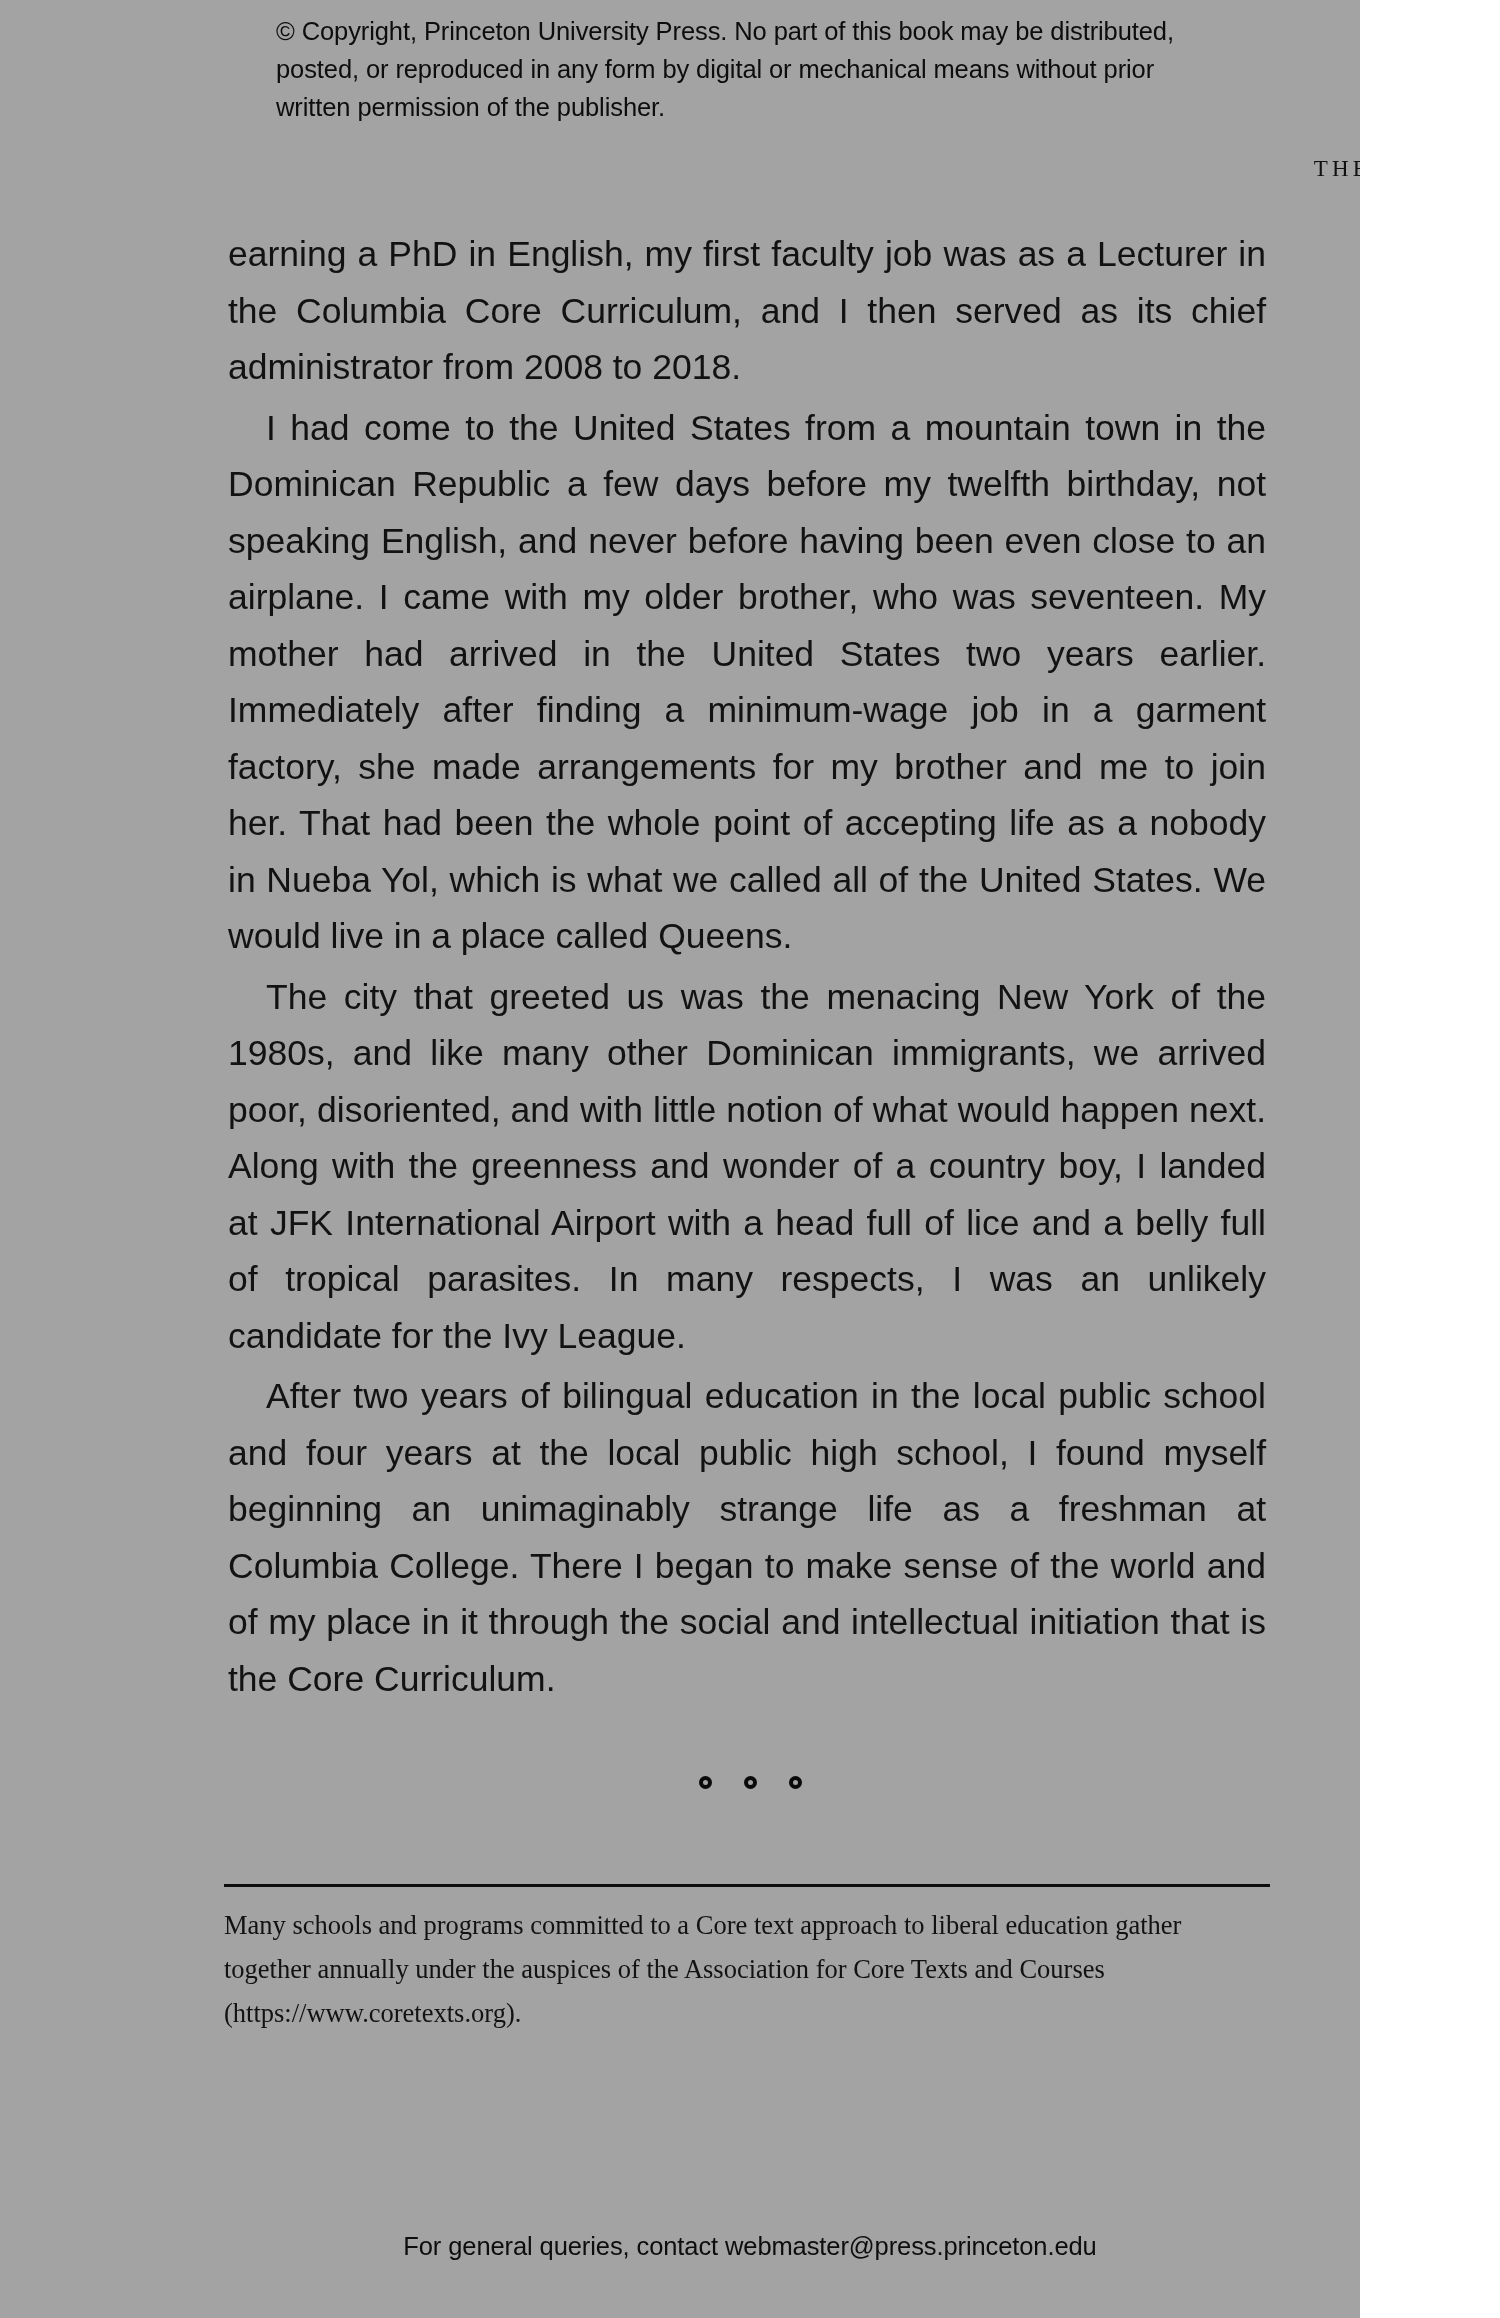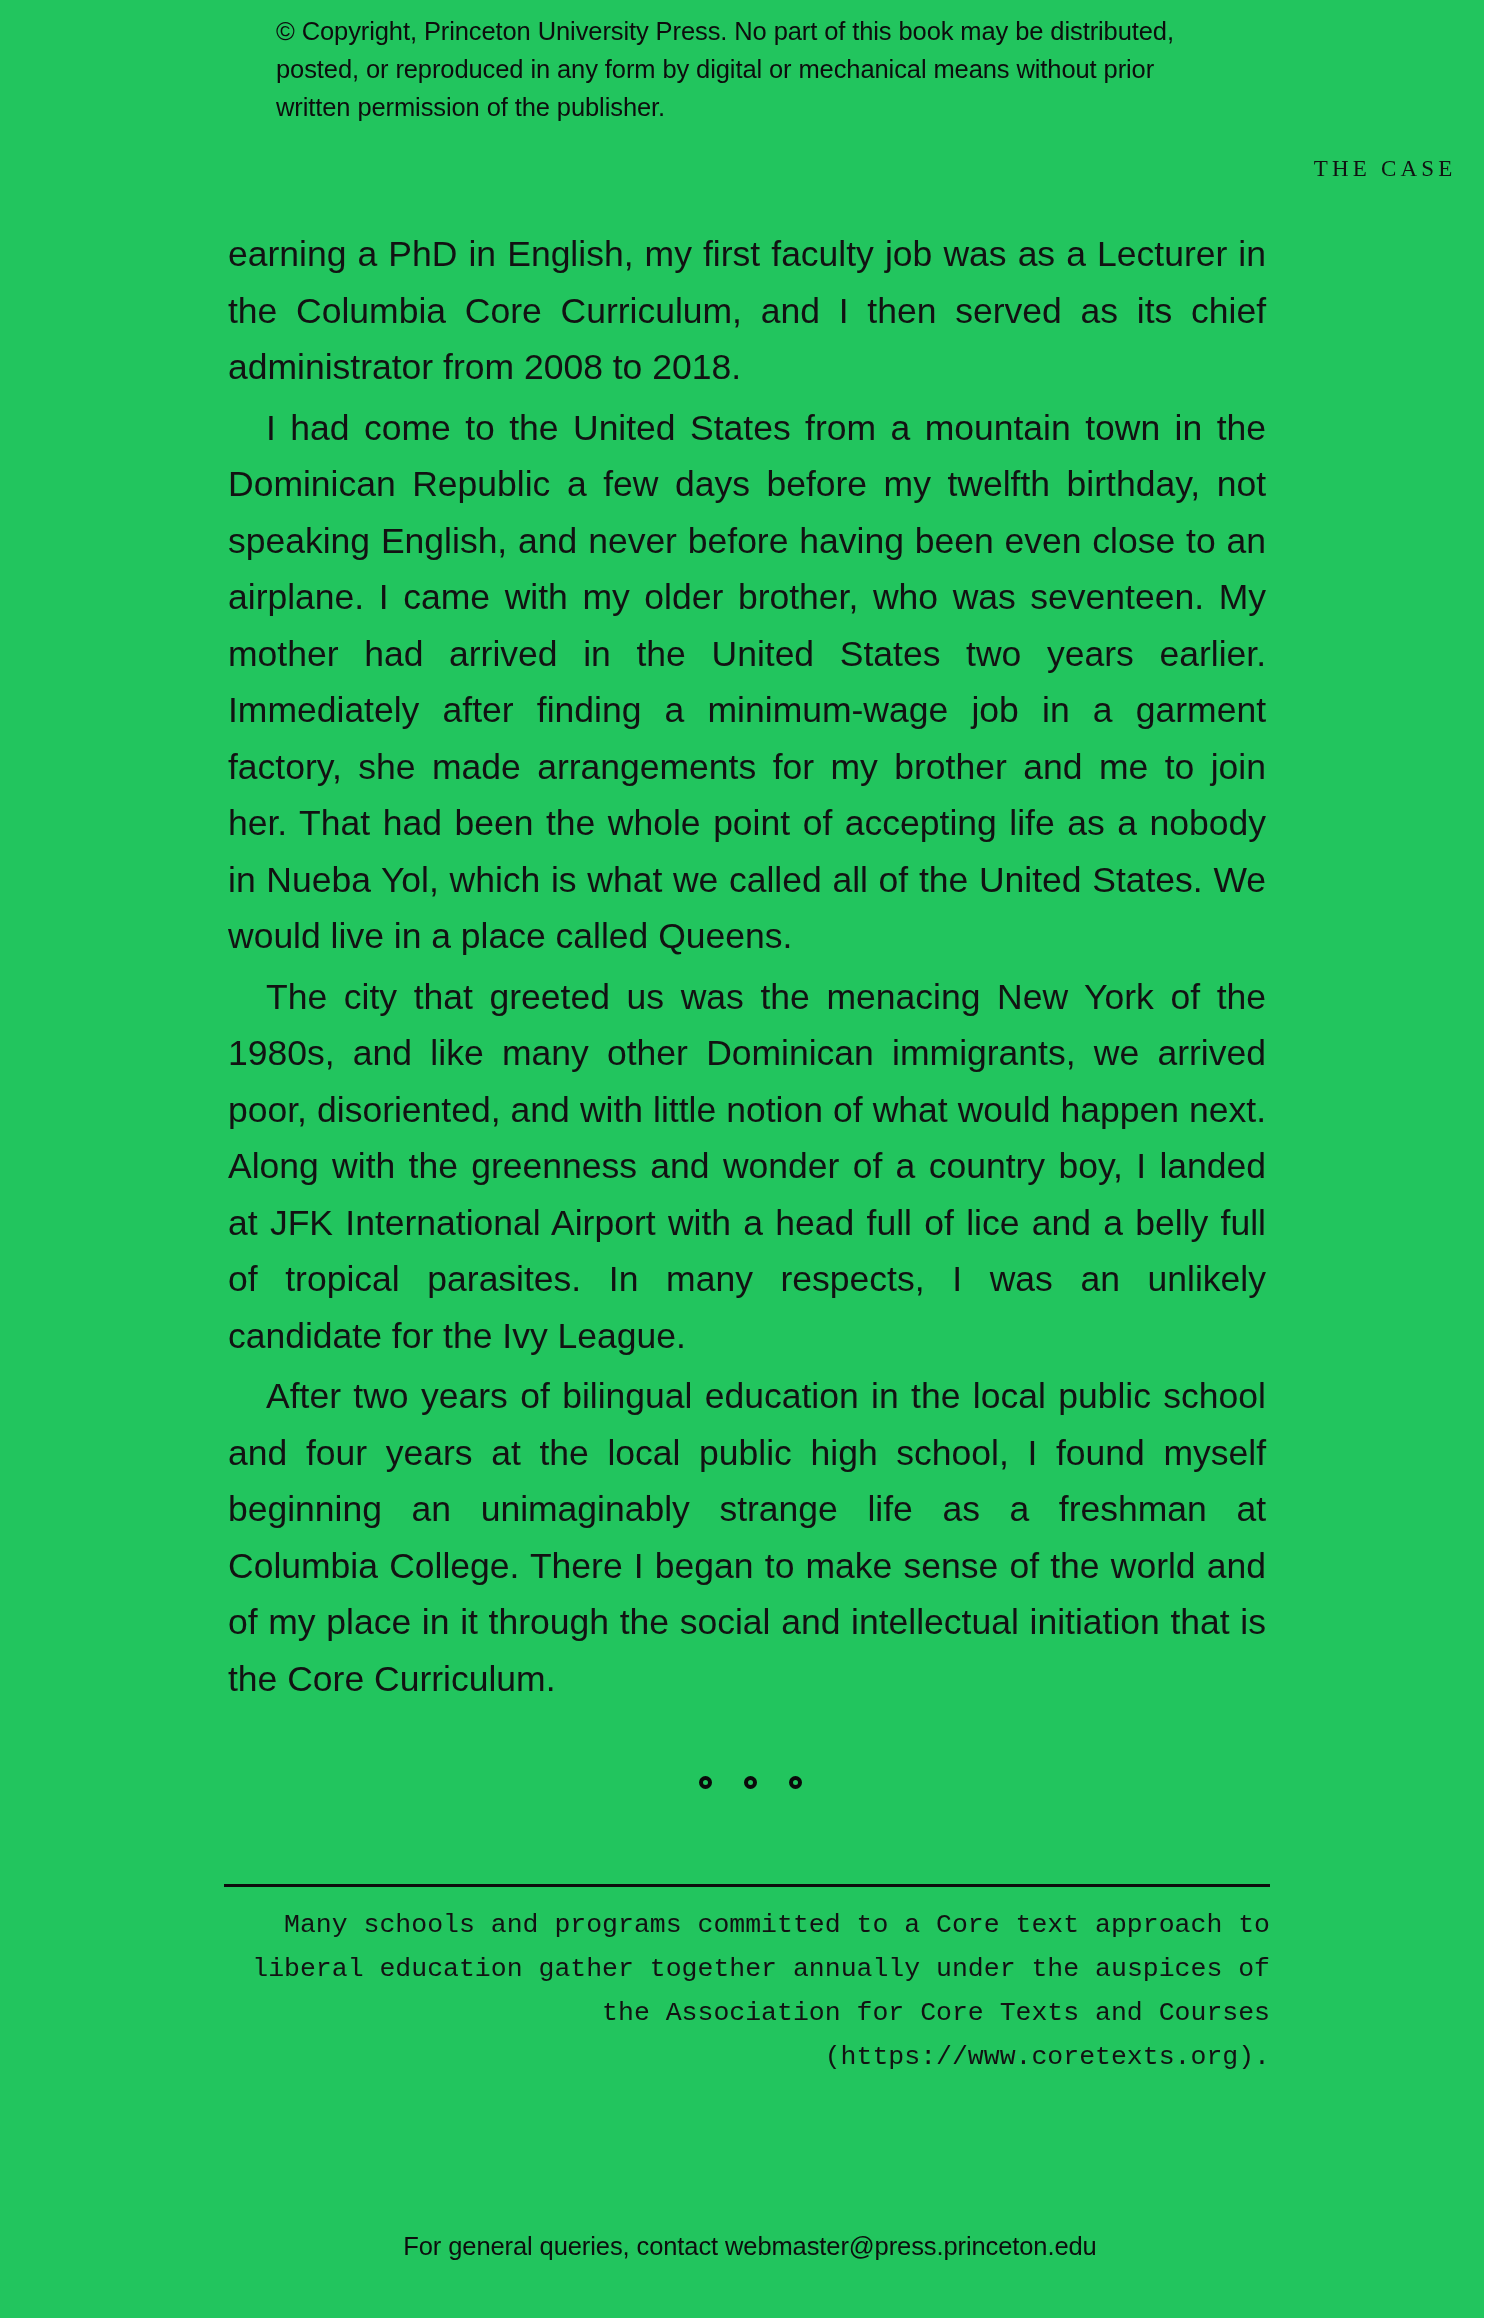--- a/index.html
+++ b/index.html
@@ -2,23 +2,23 @@
 <html><head>
 <meta charset="utf-8">
 <style>
   html, body {
     margin: 0;
     padding: 0;
     background: #ffffff;
   }
   .page {
     position: relative;
-    width: 1484px;
+    width: 1360px;
     height: 2318px;
-    background: #22c55e;
+    background: #a3a3a3;
     overflow: hidden;
   }
 
   
   .copyright {
     position: absolute;
     left: 276px;
     top: 12px;
     width: 940px;
     font-family: "Liberation Sans", sans-serif;
@@ -101,25 +101,25 @@
     top: 1884px;
     width: 1046px;
     height: 3px;
     background: #0d0d0d;
   }
   .footnote {
     position: absolute;
     left: 224px;
     top: 1903px;
     width: 1046px;
-    font-family: Liberation Mono, monospace;
+    font-family: Liberation Serif, serif;
     font-size: 26.5px;
     line-height: 44px;
     color: #121212;
-    text-align: right;
+    text-align: left;
   }
 
   
   .footer {
     position: absolute;
     left: 0;
     top: 2232px;
     width: 1500px;
     text-align: center;
     font-family: "Liberation Sans", sans-serif;

